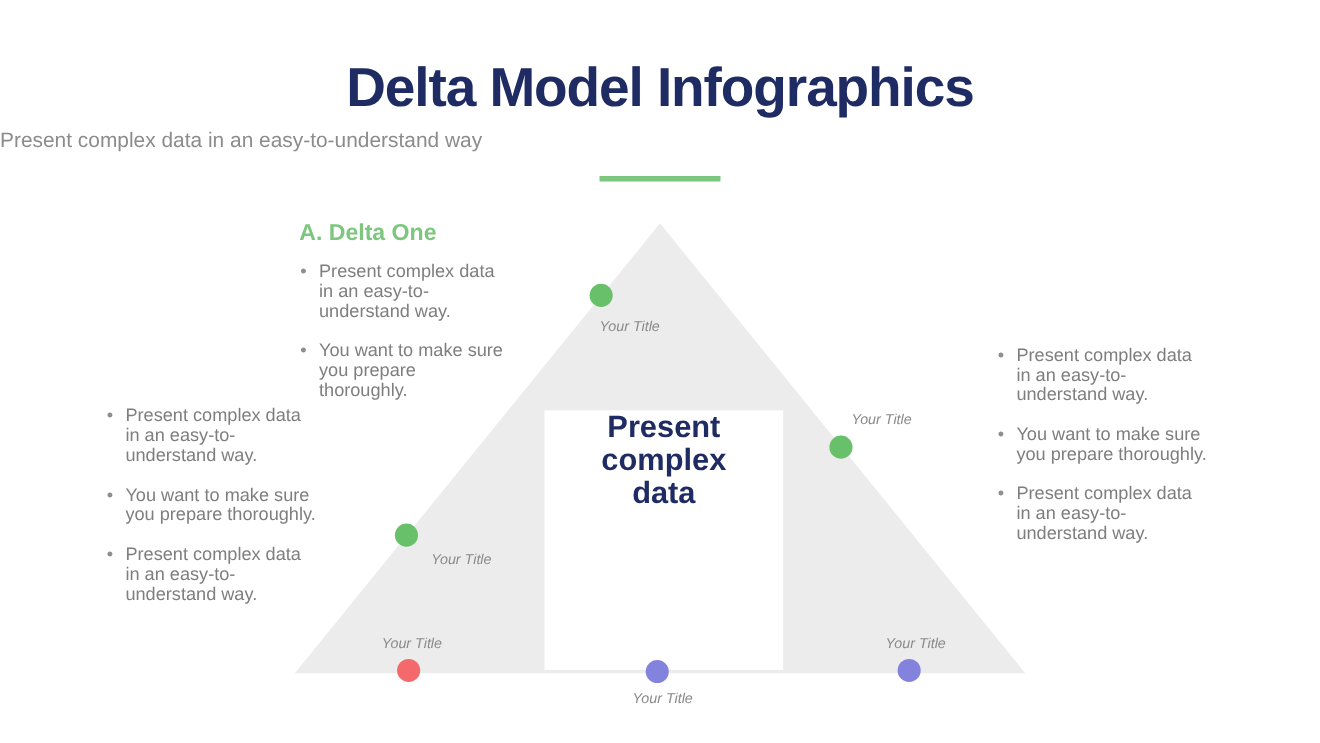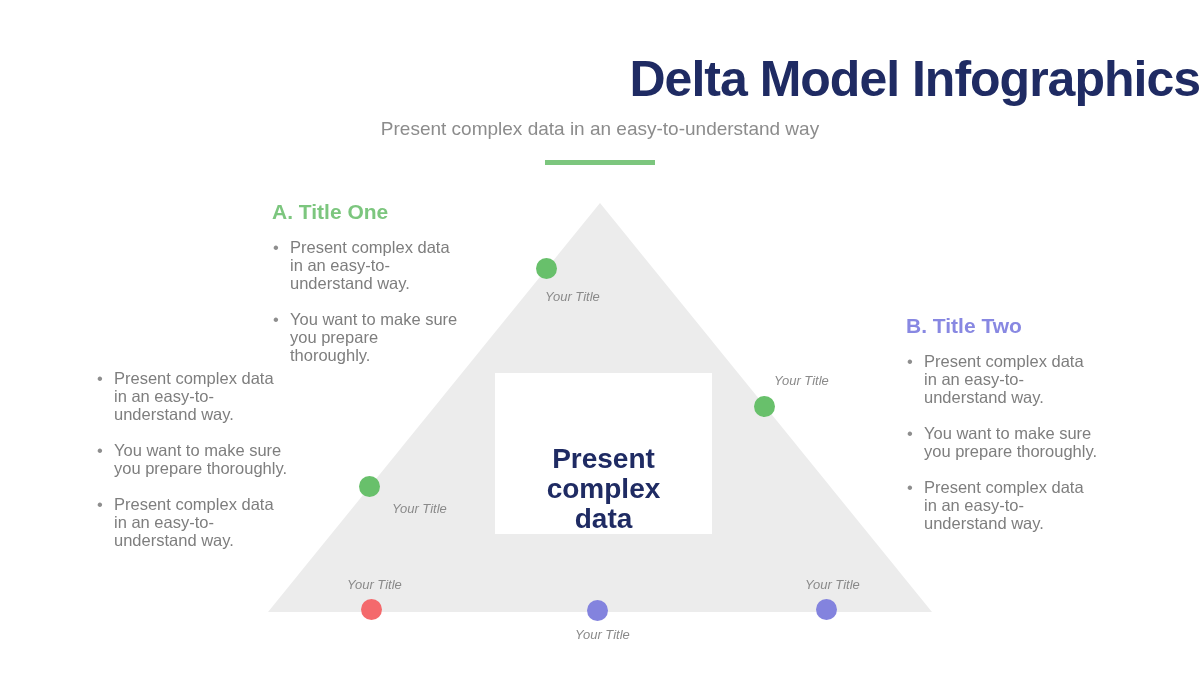--- a/index.html
+++ b/index.html
@@ -10,30 +10,30 @@
     height: 675px;
     background: #ffffff;
     overflow: hidden;
     font-family: "Liberation Sans", sans-serif;
   }
 
   
   .page-title {
     position: absolute;
     left: 0; right: 0; top: 50px;
-    text-align: right;
+    text-align: center;
     font-size: 50px;
     font-weight: bold;
     letter-spacing: -1px;
     color: #1F2B63;
   }
   .slide-subtitle {
     position: absolute;
     left: 0; right: 0; top: 118px;
-    text-align: center;
+    text-align: left;
     font-size: 19px;
     color: #8C8C8C;
   }
   .title-divider {
     position: absolute;
     left: 545px; top: 160px;
     width: 110px; height: 5px;
     background: #7CC67E;
   }
 
@@ -42,25 +42,25 @@
     position: absolute;
     left: 0; top: 0;
     width: 1200px; height: 675px;
     z-index: 1;
   }
 
   
   .center-box {
     position: absolute;
     left: 495px; top: 373px;
-    width: 217px; height: 161px;
+    width: 217px; height: 236px;
     background: #ffffff;
     z-index: 2;
     display: flex;
-    align-items: flex-end;
+    align-items: flex-start;
     justify-content: center;
   }
   .center-box-text {
     font-size: 28px;
     line-height: 30px;
     font-weight: bold;
     color: #1F2B63;
     text-align: center;
     white-space: pre-line;
   }
@@ -128,33 +128,32 @@
     <polygon points="600,203 932,612 268,612" fill="#ECECEC"></polygon>
   </svg>
 
   <div class="center-box">
     <div class="center-box-text">Present
 complex
 data</div>
   </div>
 
   <section class="panel panel-a">
-    <h2 class="heading">A. Title One</h2>
+    <h2 class="heading">A. Delta One</h2>
     <ul class="bullets">
       <li><span class="bullet-text">Present complex data
 in an easy-to-
 understand way.</span></li>
       <li><span class="bullet-text">You want to make sure
 you prepare
 thoroughly.</span></li>
     </ul>
   </section>
 
   <section class="panel panel-b">
-    <h2 class="heading">B. Title Two</h2>
     <ul class="bullets">
       <li><span class="bullet-text">Present complex data
 in an easy-to-
 understand way.</span></li>
       <li><span class="bullet-text">You want to make sure
 you prepare thoroughly.</span></li>
       <li><span class="bullet-text">Present complex data
 in an easy-to-
 understand way.</span></li>
     </ul>

